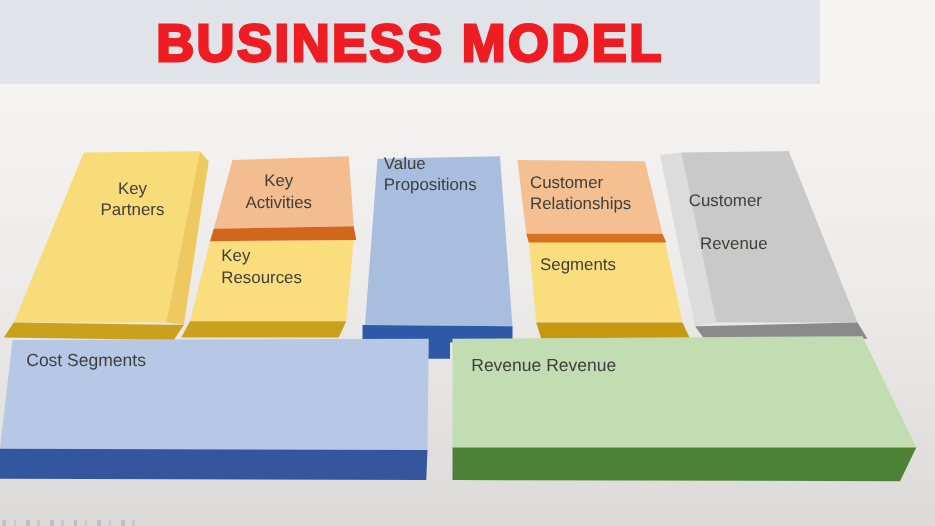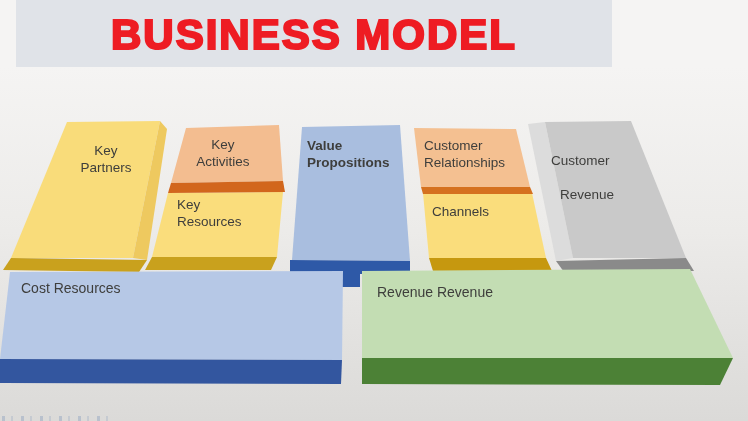--- a/index.html
+++ b/index.html
@@ -4,21 +4,21 @@
 <style>
   html,body{margin:0;padding:0;}
   .stage{
     position:relative;
     width:748px;height:421px;
     overflow:hidden;
     font-family:"Liberation Sans", sans-serif;
     background:linear-gradient(180deg,#f5f4f3 67px,#ecebe9 55%,#dbdad8 100%);
   }
   .header-band{
-    position:absolute;left:16px;top:0;width:596px;height:67px;
+    position:absolute;left:0;top:0;width:656px;height:67px;
     background:#e0e3e8;
   }
   .page-title{
     margin:0;
     padding-top:11px;
     text-align:center;
     font-size:42px;
     font-weight:bold;
     letter-spacing:2px;
     color:#ee1c23;
@@ -87,31 +87,31 @@
 
   <div class="blk-label label-center" style="left:56px;top:142px;width:100px;">Key
 Partners</div>
 
   <div class="blk-label label-center" style="left:184px;top:136px;width:78px;">Key
 Activities</div>
 
   <div class="blk-label" style="left:177px;top:196px;">Key
 Resources</div>
 
-  <div class="blk-label" style="left:307px;top:137px;font-weight:bold;">Value
+  <div class="blk-label" style="left:307px;top:122px;">Value
 Propositions</div>
 
   <div class="blk-label" style="left:424px;top:137px;">Customer
 Relationships</div>
 
-  <div class="blk-label" style="left:432px;top:203px;">Channels</div>
+  <div class="blk-label" style="left:432px;top:203px;">Segments</div>
 
   <div class="blk-label" style="left:551px;top:135px;">
     <span class="line">Customer</span>
     <span class="line indent">Revenue</span>
   </div>
 
-  <div class="blk-label label-lg" style="left:21px;top:280px;">Cost Resources</div>
+  <div class="blk-label label-lg" style="left:21px;top:280px;">Cost Segments</div>
 
   <div class="blk-label label-lg" style="left:377px;top:284px;">Revenue Revenue</div>
 
   <div class="watermark-remnant"></div>
 </div>
 
 </body></html>

